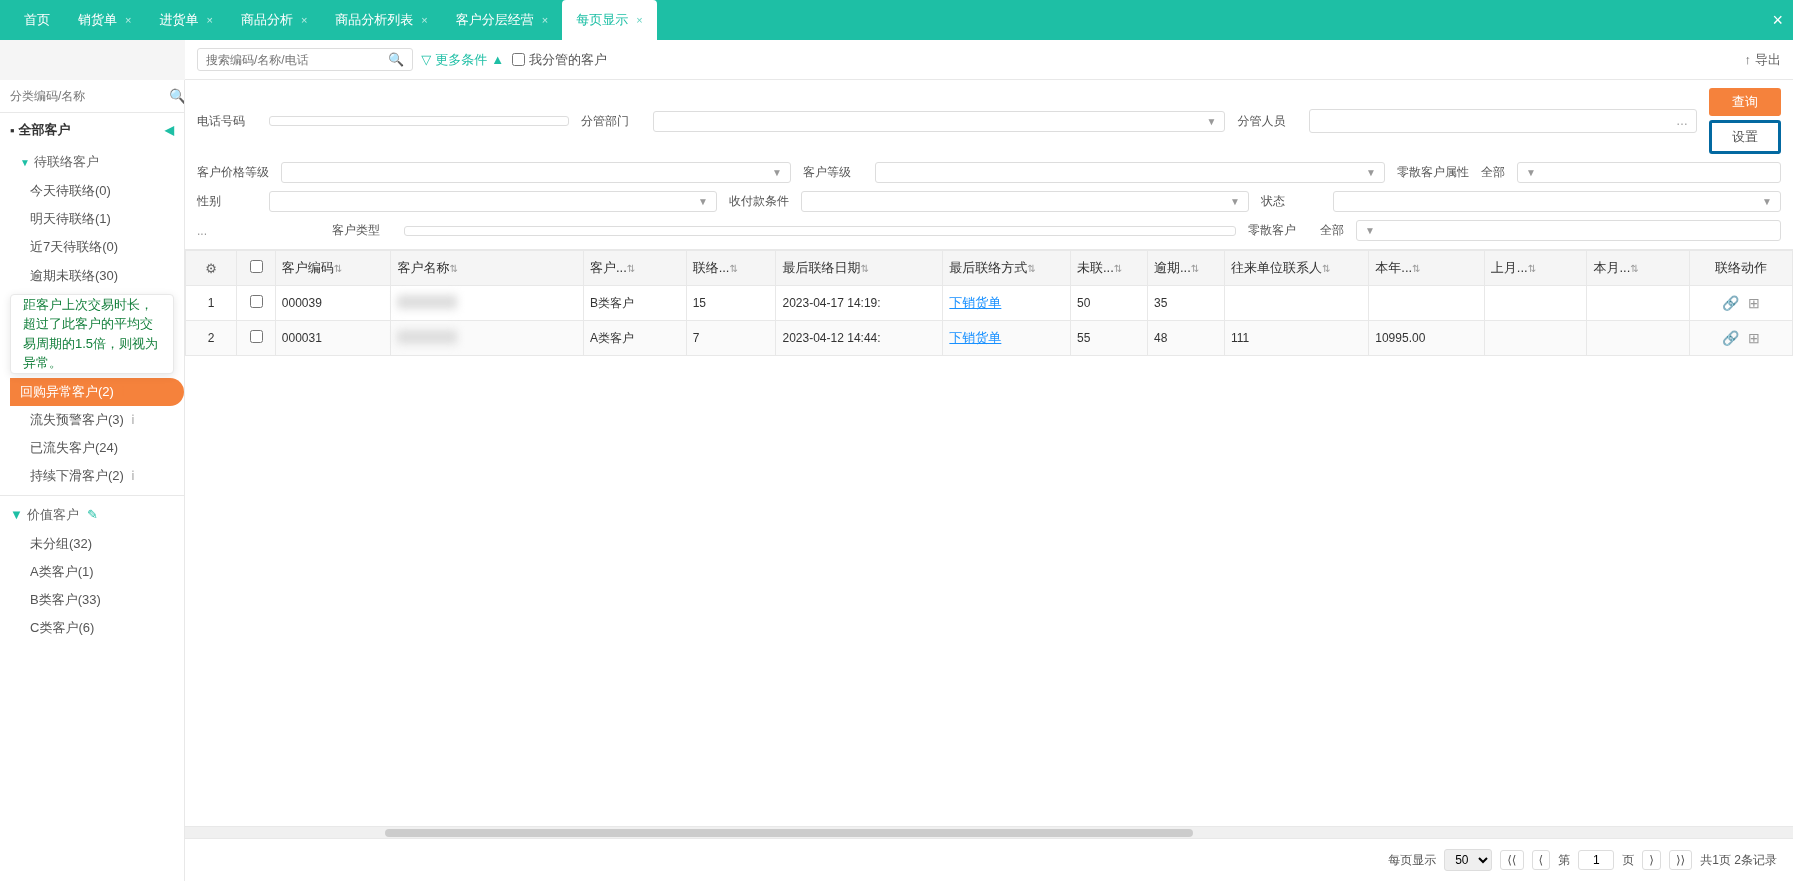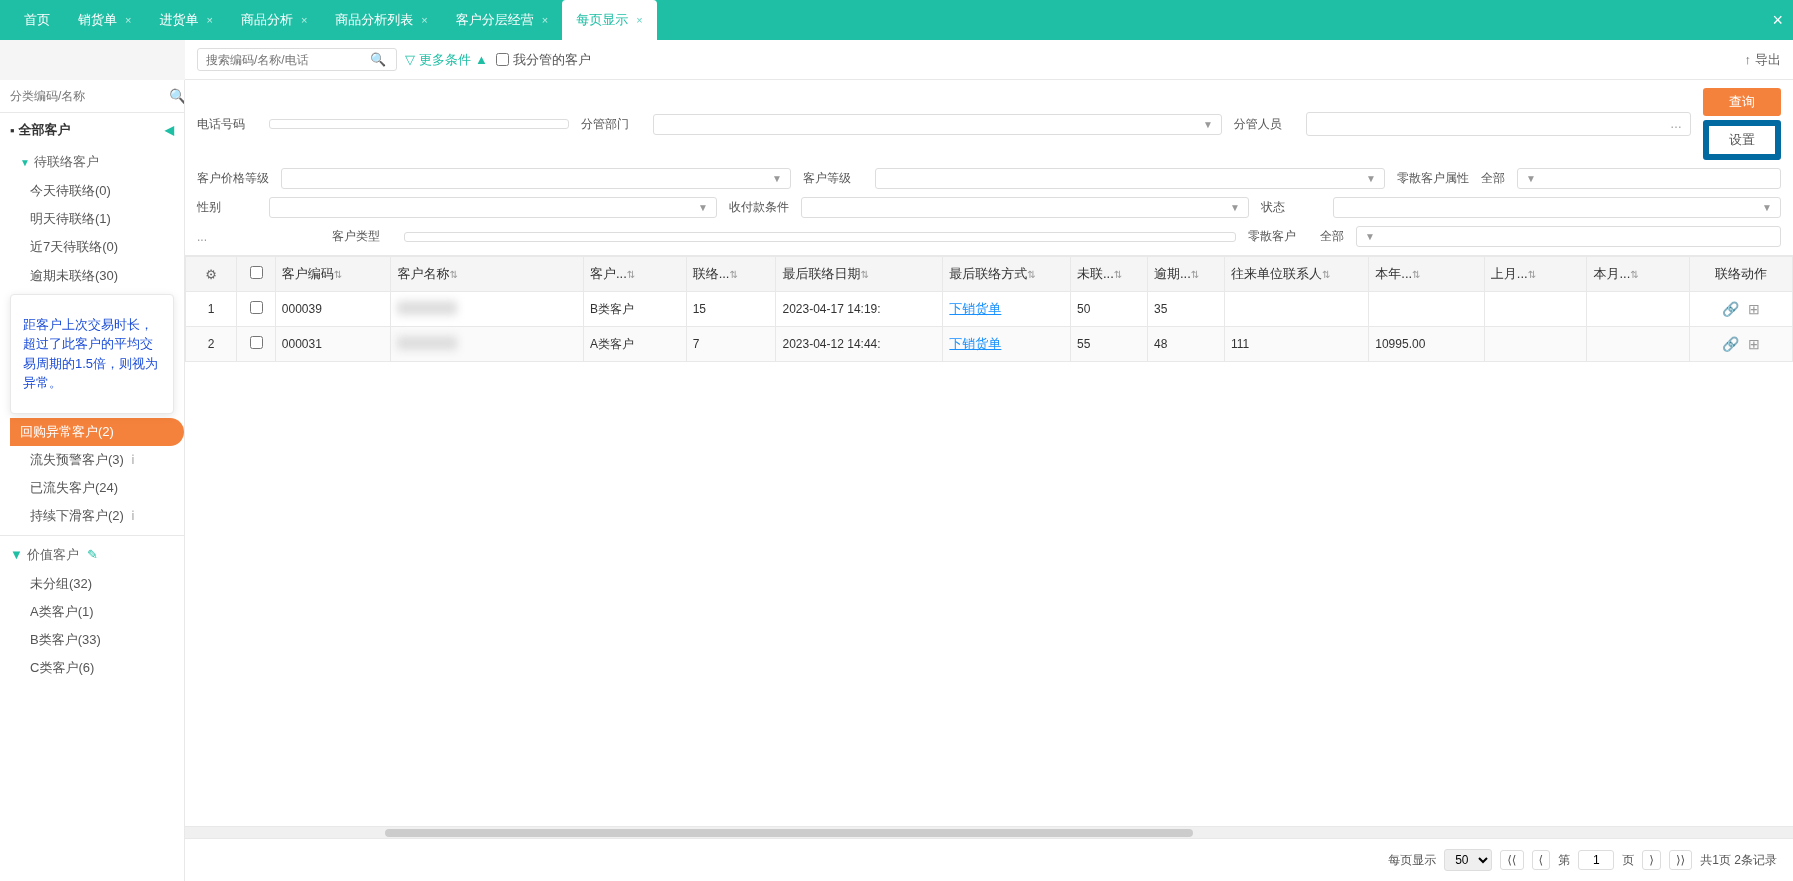--- a/index.html
+++ b/index.html
@@ -55,21 +55,21 @@
     }
 
     
     .content-area { flex: 1; display: flex; flex-direction: column; overflow: hidden; background: #fff; }
 
     
     .toolbar {
       display: flex; align-items: center; padding: 8px 12px; background: #fff; border-bottom: 1px solid #e8e8e8; gap: 8px;
     }
     .search-box {
-      display: flex; align-items: center; border: 1px solid #ddd; border-radius: 3px; padding: 3px 8px; gap: 4px; min-width: 200px;
+      display: flex; align-items: center; border: 1px solid #ddd; border-radius: 3px; padding: 3px 8px; gap: 22px; min-width: 200px;
     }
     .search-box input { border: none; outline: none; font-size: 12px; color: #333; width: 140px; }
     .more-filter {
       display: flex; align-items: center; gap: 4px; color: #1ebfa5; cursor: pointer; font-size: 12px;
     }
     .my-customer {
       display: flex; align-items: center; gap: 4px; color: #555; font-size: 12px; cursor: pointer;
     }
     .my-customer input[type=checkbox] { cursor: pointer; }
     .export-btn {
@@ -88,21 +88,21 @@
     }
     .filter-field span { color: #999; font-size: 12px; }
     .filter-field .arrow-down { color: #999; font-size: 10px; }
     .filter-label { color: #555; font-size: 12px; white-space: nowrap; min-width: 60px; }
     .filter-static { color: #555; font-size: 12px; white-space: nowrap; }
     .query-btn {
       background: #f5823c; color: #fff; border: none; border-radius: 3px; padding: 5px 20px;
       cursor: pointer; font-size: 13px; white-space: nowrap;
     }
     .settings-btn {
-      background: #fff; color: #555; border: 6px solid #0369a1; border-radius: 3px; padding: 5px 20px;
+      background: #fff; color: #555; border: 3px solid #0369a1; border-radius: 3px; padding: 5px 20px;
       cursor: pointer; font-size: 13px; white-space: nowrap;
     }
     .filter-buttons { display: flex; flex-direction: column; gap: 4px; margin-left: auto; }
     .more-btn { color: #999; font-size: 12px; cursor: pointer; }
 
     
     .table-container { flex: 1; overflow: auto; }
     .data-table { width: 100%; border-collapse: collapse; min-width: 900px; }
     .data-table th {
       background: #f5f5f5; border: 1px solid #e8e8e8; padding: 8px 6px; font-weight: normal;
@@ -147,21 +147,21 @@
       background: #fff; color: #555; font-size: 12px;
     }
     .page-btn:disabled { color: #ccc; cursor: default; }
     .page-input {
       border: 1px solid #ddd; border-radius: 3px; padding: 2px 4px; width: 36px; text-align: center; font-size: 12px;
     }
 
     
     .tooltip-box {
       position: absolute; left: 0; top: 230px; background: #fff; border: 1px solid #e8e8e8;
-      border-radius: 4px; padding: 20px 12px; font-size: 12px; color: #1d4ed8; z-index: 100;
+      border-radius: 4px; padding: 0 12px; font-size: 12px; color: #15803d; z-index: 100;
       max-width: 320px; line-height: 1.5; box-shadow: 0 2px 8px rgba(0,0,0,0.1);
     }
 
     
     .action-icons { display: flex; align-items: center; gap: 8px; justify-content: center; }
     .action-icon { cursor: pointer; color: #999; font-size: 14px; }
 
     
     .scroll-area {
       height: 12px; background: #f0f0f0; border-top: 1px solid #e8e8e8; position: relative;

